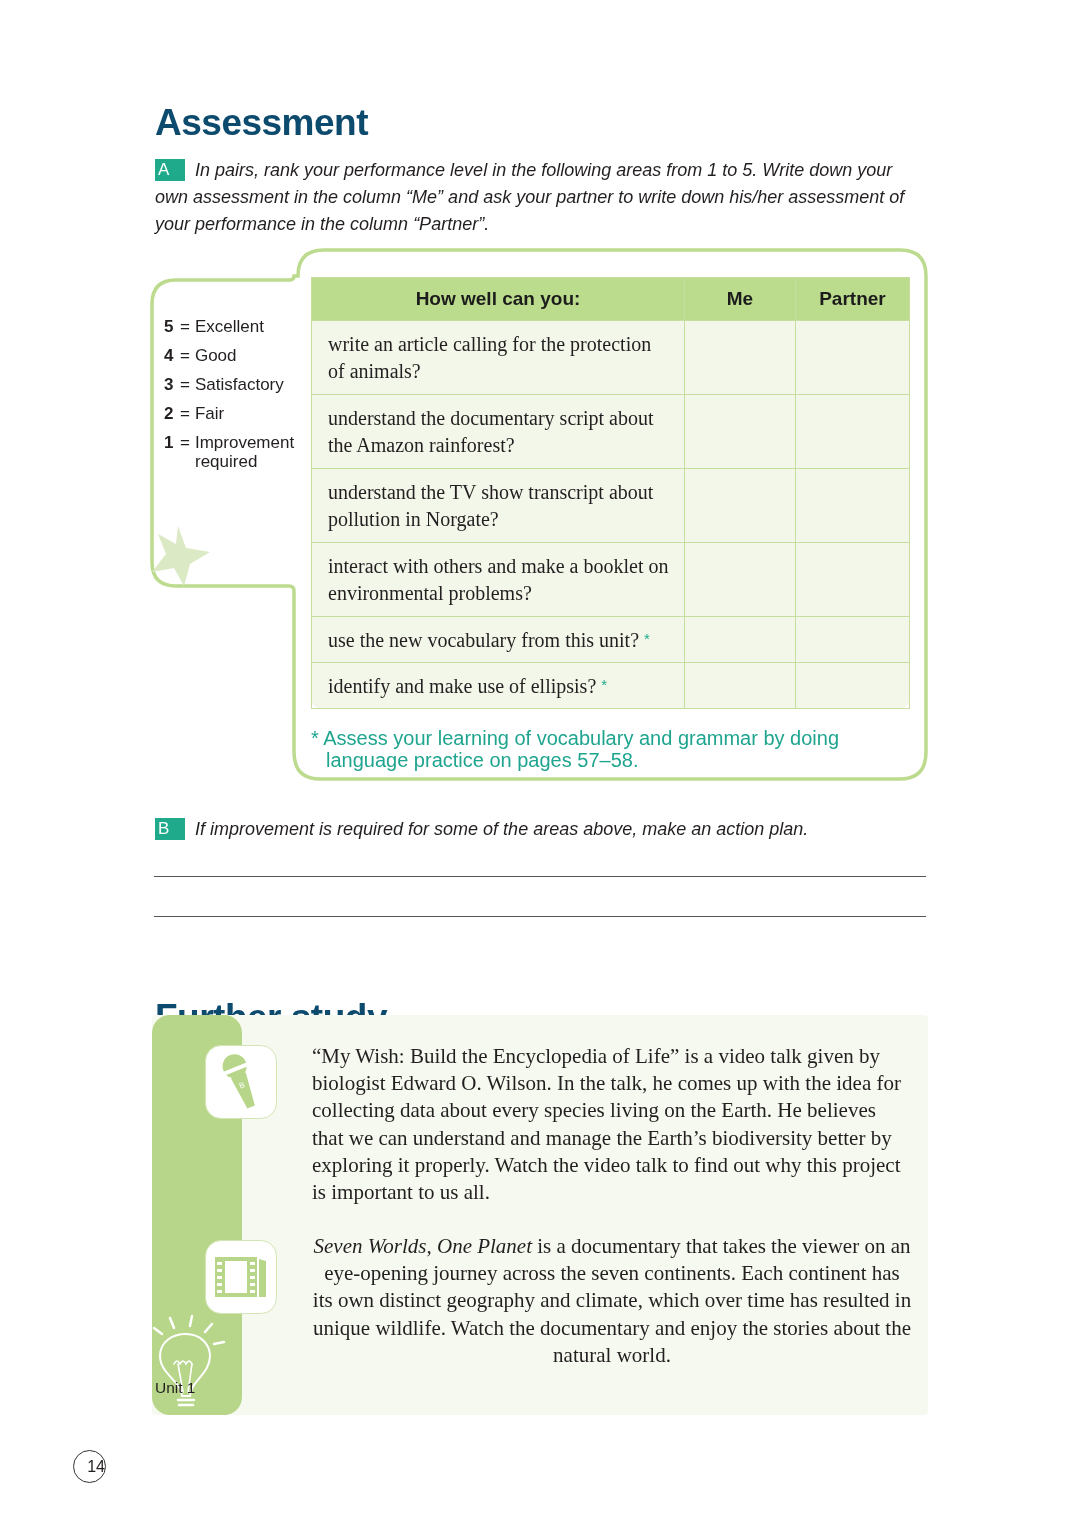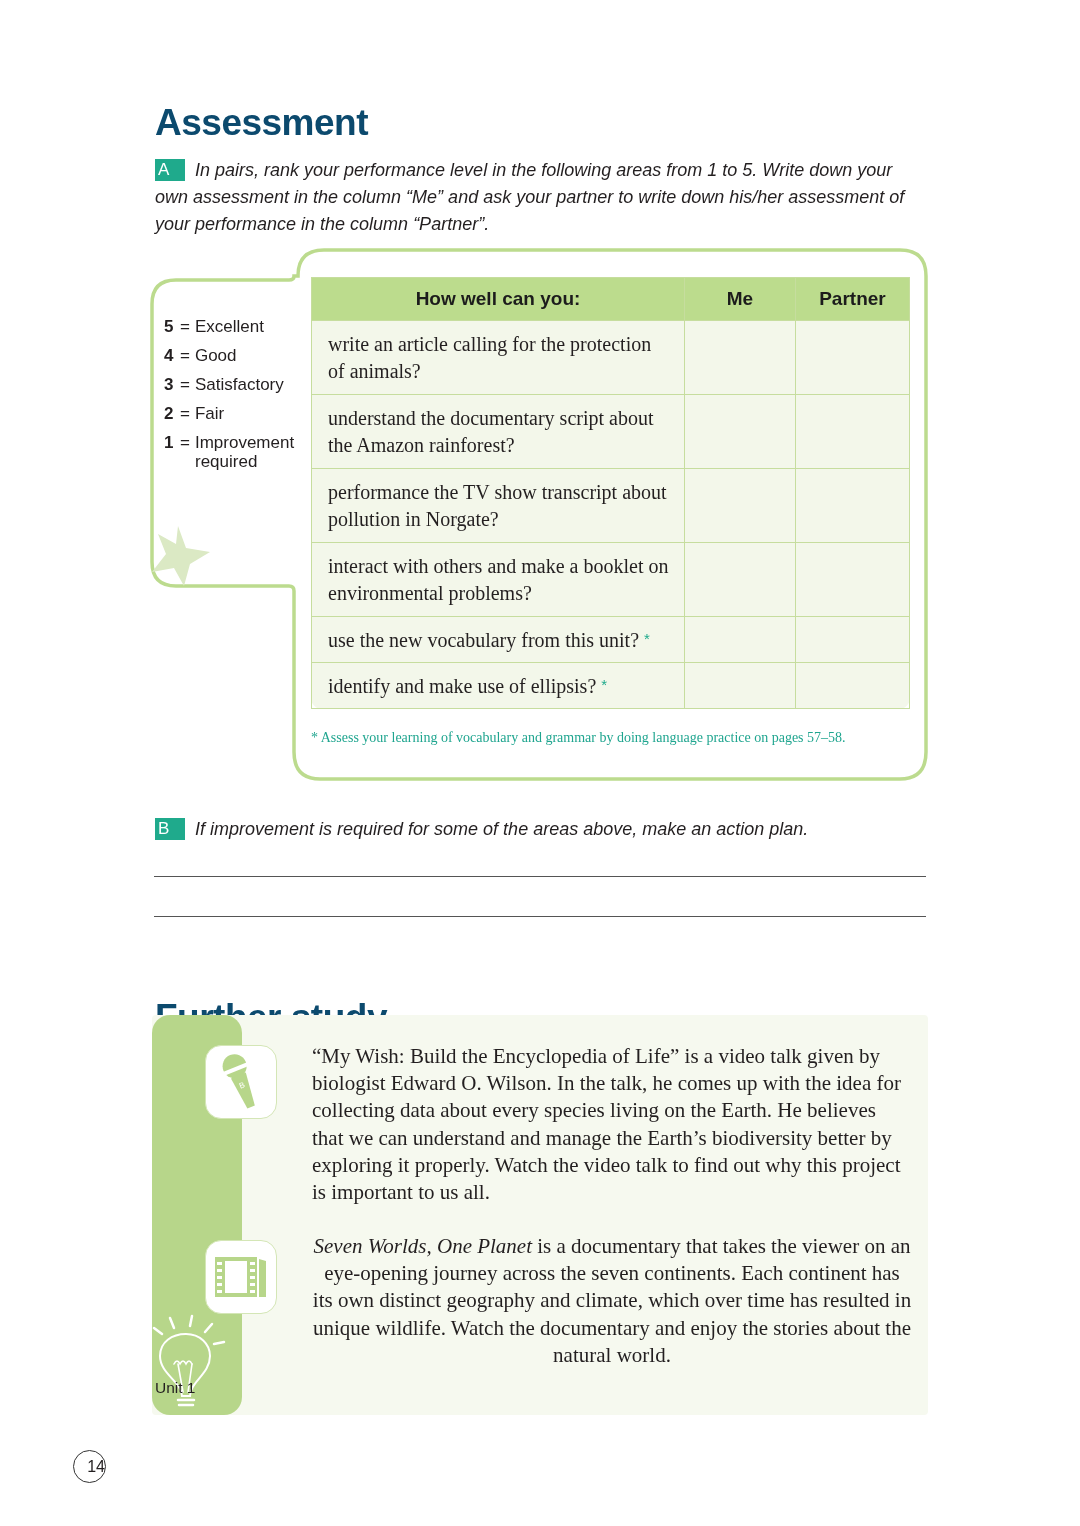--- a/index.html
+++ b/index.html
@@ -41,22 +41,22 @@
     border: 1px solid #c6dd9e; font-family: "Liberation Serif", serif;
     font-size: 20px; line-height: 27px; padding: 0 14px 0 16px; color: #231f20;
   }
   table.assess td.q { width: 393px; box-sizing: border-box; }
   table.assess td.me { width: 87px; }
   table.assess td.pt { width: 87px; }
   tr.r2 td { height: 73px; }
   tr.r1 td { height: 45px; }
   .star { color: #1faa8c; font-family: "Liberation Sans", sans-serif; font-size: 15px; vertical-align: 3px; }
   .footnote {
-    left: 311px; top: 727px; width: 600px; color: #1fa58f; font-size: 14px;
-    line-height: 22px; padding-left: 15px; text-indent: -15px; font-family: Liberation Serif, serif;
+    left: 311px; top: 727px; width: 600px; color: #1fa58f; font-size: 20px;
+    line-height: 22px; padding-left: 15px; text-indent: -15px;
   }
   .write-line { position: absolute; left: 154px; width: 772px; height: 1px; background: #555; }
   
   .fs-box { left: 152px; top: 1015px; width: 776px; height: 400px; background: #f6f9ef; border-radius: 4px; }
   .fs-strip { left: 152px; top: 1015px; width: 90px; height: 400px; background: #b7d68a; border-radius: 18px; }
   .icon-tile {
     position: absolute; width: 70px; height: 72px; background: #fff;
     border-radius: 16px; border: 1px solid #d4e6b6; display: flex;
     align-items: center; justify-content: center;
   }
@@ -126,21 +126,21 @@
       <td class="q"><span>write an article calling for the protection of animals?</span></td>
       <td class="me"></td>
       <td class="pt"></td>
     </tr>
     <tr class="r2">
       <td class="q"><span>understand the documentary script about the Amazon rainforest?</span></td>
       <td class="me"></td>
       <td class="pt"></td>
     </tr>
     <tr class="r2">
-      <td class="q"><span>performance the TV show transcript about pollution in Norgate?</span></td>
+      <td class="q"><span>understand the TV show transcript about pollution in Norgate?</span></td>
       <td class="me"></td>
       <td class="pt"></td>
     </tr>
     <tr class="r2">
       <td class="q"><span>interact with others and make a booklet on environmental problems?</span></td>
       <td class="me"></td>
       <td class="pt"></td>
     </tr>
     <tr class="r1">
       <td class="q"><span>use the new vocabulary from this unit?</span> <span class="star">*</span></td>

